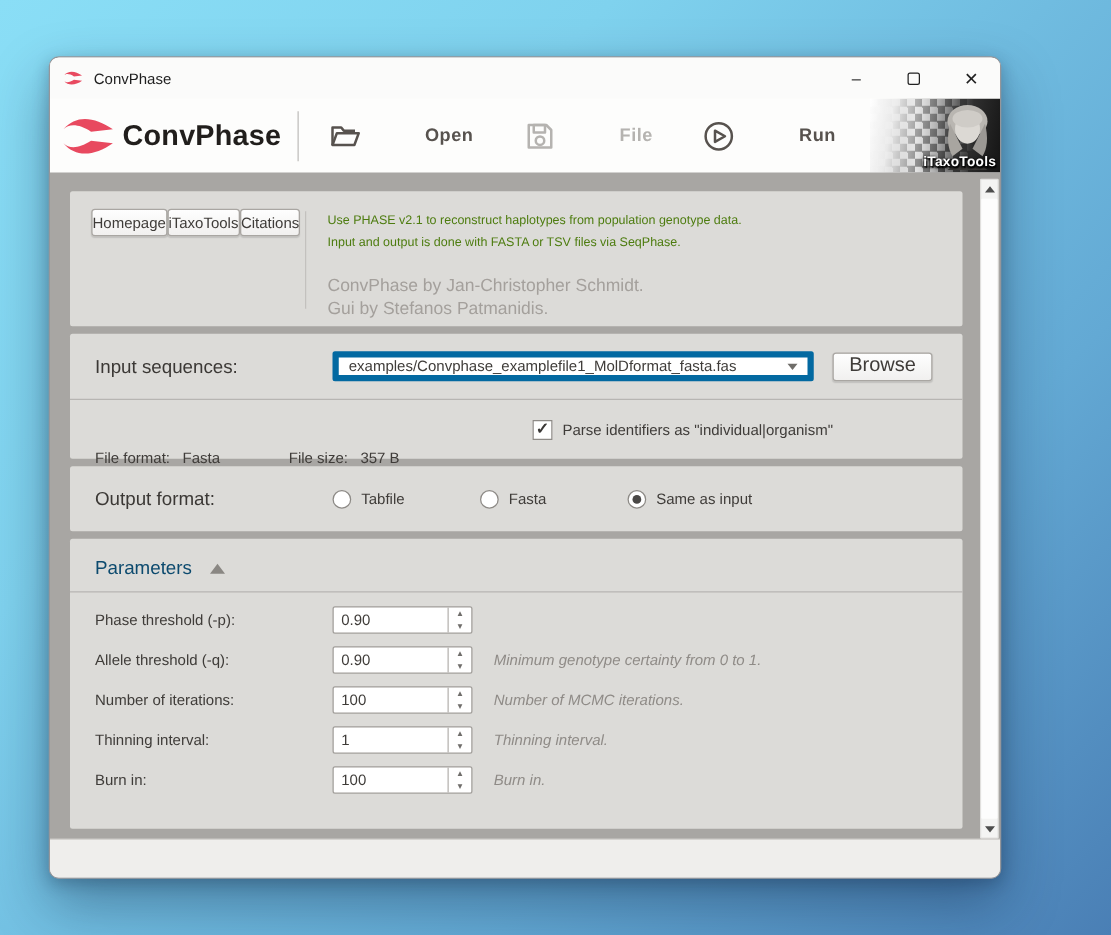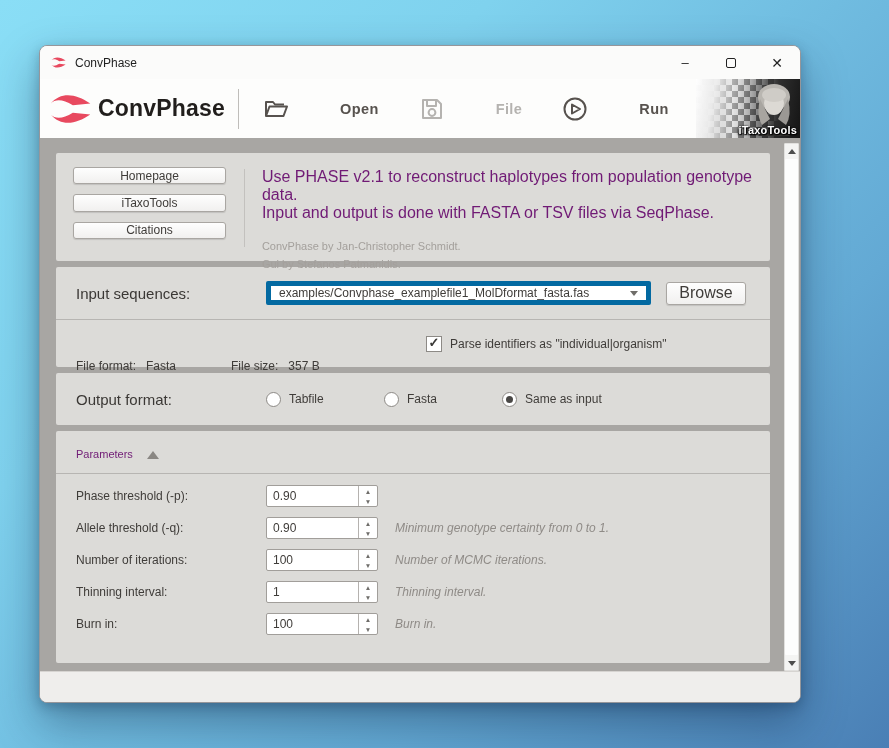--- a/index.html
+++ b/index.html
@@ -43,28 +43,28 @@
     -webkit-mask-image:linear-gradient(to right, rgba(0,0,0,.15) 0%, rgba(0,0,0,.85) 35%, rgba(0,0,0,.35) 60%, transparent 80%);
     mask-image:linear-gradient(to right, rgba(0,0,0,.15) 0%, rgba(0,0,0,.85) 35%, rgba(0,0,0,.35) 60%, transparent 80%); }
   .itaxo svg.portrait { position:absolute; right:2px; top:2px; height:55px; width:52px; }
   .itaxo .itx-label { position:absolute; right:3px; bottom:2px; font-size:11px; font-weight:700; color:#fff;
     text-shadow:0 0 2px #000, 1px 1px 1px #000, -1px 1px 2px #000; letter-spacing:.2px; }
   
   .content { flex:1 1 auto; background:#a8a6a3; padding:15px 30px 0 16px; position:relative; overflow:hidden; }
   .panel { background:#dcdbd8; border-radius:2px; margin-bottom:6px; }
   
   .panel.about { height:108px; display:flex; padding:14px 16px 12px 17px; }
-  .about-links { width:153px; flex:0 0 auto; display:flex; flex-direction:column; }
+  .about-links { width:153px; flex:0 0 auto; display:flex; }
   .lnk-btn { height:22px; margin-bottom:10px; font-family:inherit; font-size:12px; color:#3f3c39;
     background:linear-gradient(#fefefe,#f1f0ef); border:1px solid #a9a6a2; border-radius:3px; cursor:pointer;
     box-shadow:0 1px 1px rgba(0,0,0,.12); }
   .about-sep { width:1px; background:#c3c1be; margin:2px 0 2px 18px; }
   .about-text { padding-left:17px; padding-top:1px; }
-  .about-text .dl { font-size:16px; color:#701a75; line-height:18px; }
-  .about-text .cr { font-size:11px; color:#a4a09c; line-height:18px; }
+  .about-text .dl { font-size:10px; color:#4d7c0f; line-height:18px; }
+  .about-text .cr { font-size:14px; color:#a4a09c; line-height:18px; }
   .about-text .cr.first { margin-top:15px; }
   
   .panel.input { height:100px; }
   .inp-row1 { height:52px; display:flex; align-items:center; padding-left:20px; }
   .sec-label { font-size:15px; color:#3b3835; width:190px; flex:0 0 auto; }
   .combo { width:385px; height:24px; background:#fff; border:5px solid #0369a1; border-radius:2px;
     display:flex; align-items:center; padding:0 8px; cursor:pointer; }
   .combo .cval { flex:1; font-size:12px; color:#3f3c39; white-space:nowrap; overflow:hidden; }
   .combo .carr { width:0; height:0; border-left:4px solid transparent; border-right:4px solid transparent; border-top:5px solid #6f6d69; margin-left:6px; }
   .browse-btn { width:80px; height:23px; margin-left:15px; font-family:inherit; font-size:16px; color:#3f3c39;
@@ -86,21 +86,21 @@
   .radio-opt { display:flex; align-items:center; width:99px; cursor:pointer; }
   .radio-opt:last-child { width:auto; }
   .radio-circ { width:15px; height:15px; border-radius:50%; background:#fff; border:1px solid #8d8a86;
     display:flex; align-items:center; justify-content:center; margin-right:8px; flex:0 0 auto; }
   .radio-dot { width:7px; height:7px; border-radius:50%; background:#4a4846; display:none; }
   .radio-opt.selected .radio-dot { display:block; }
   .radio-lbl { font-size:12px; color:#3f3c39; }
   
   .panel.params { height:232px; padding-top:12px; }
   .par-head { display:flex; align-items:center; padding-left:20px; height:22px; cursor:pointer; }
-  .par-title { font-size:11px; color:#701a75; }
+  .par-title { font-size:15px; color:#0c4a6e; }
   .tri-up { width:0; height:0; border-left:6px solid transparent; border-right:6px solid transparent; border-bottom:8px solid #8a8783; margin-left:14px; margin-top:2px; }
   .par-divider { border-top:1px solid #b7b5b2; margin-top:8px; }
   .par-rows { padding-top:11px; }
   .par-row { display:flex; align-items:center; height:22px; margin-bottom:10px; padding-left:20px; }
   .par-lbl { width:190px; flex:0 0 auto; font-size:12px; color:#3f3c39; }
   .spin { width:112px; height:22px; background:#fff; border:1px solid #a19e9a; border-radius:2px; display:flex; flex:0 0 auto; }
   .spin input { flex:1; border:none; outline:none; font-family:inherit; font-size:12px; color:#3f3c39; padding-left:6px; width:50px; background:transparent; }
   .spin .btns { width:19px; border-left:1px solid #b5b2af; display:flex; flex-direction:column; }
   .spin .sb { flex:1; display:flex; align-items:center; justify-content:center; font-size:6.5px; color:#6f6d6a; cursor:pointer; }
   .par-desc { font-size:12px; font-style:italic; color:#8f8b87; margin-left:17px; }

